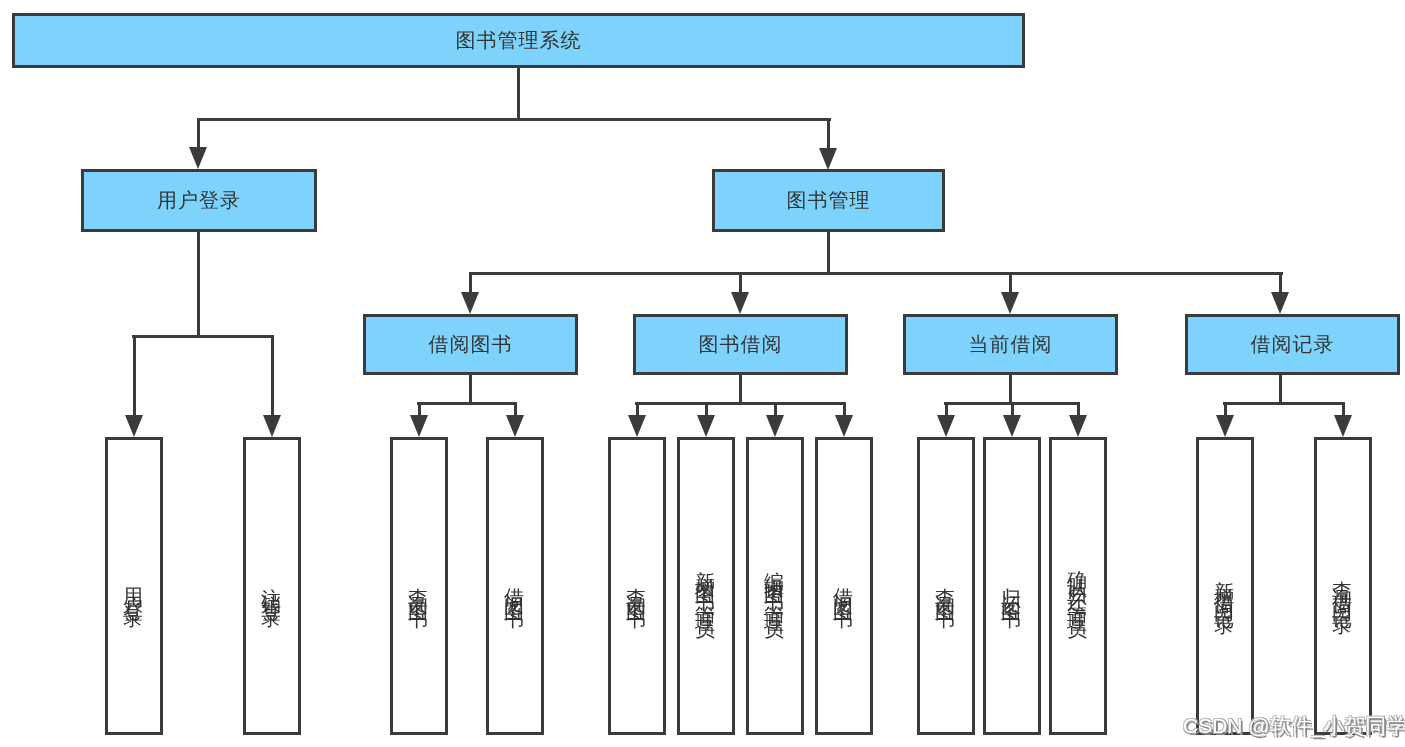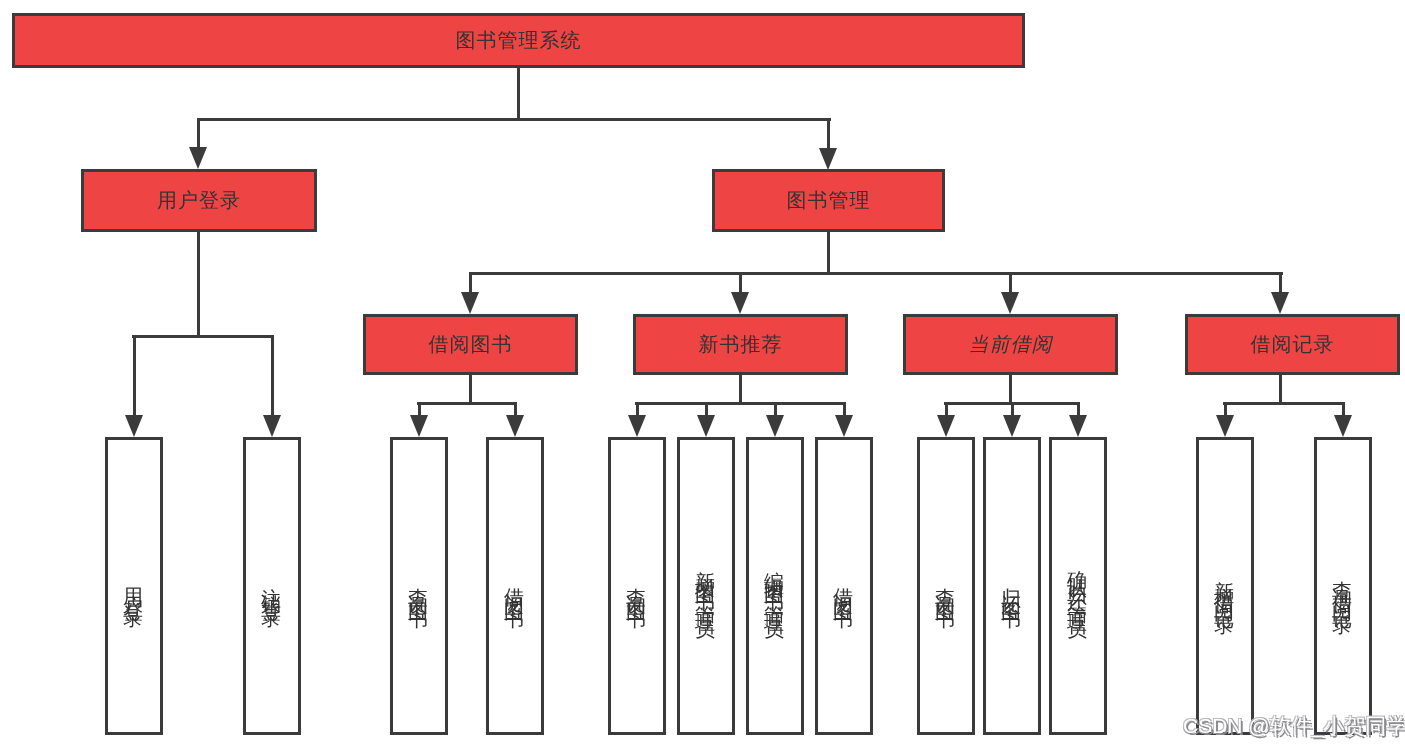--- a/index.html
+++ b/index.html
@@ -1,17 +1,17 @@
 <!DOCTYPE html>
 <html><head>
 <meta charset="utf-8">
 <style>
   html,body{margin:0;padding:0;background:#ffffff;font-family:"Liberation Sans",sans-serif;}
   .canvas{position:relative;width:1405px;height:747px;background:#ffffff;overflow:hidden;}
-  .hnode{position:absolute;box-sizing:border-box;border:3px solid #3b3b3b;background:#ef4444;
+  .hnode{position:absolute;box-sizing:border-box;border:3px solid #3b3b3b;background:#7dd3fc;
          display:flex;align-items:center;justify-content:center;font-size:20px;color:#333333;
          letter-spacing:1px;white-space:nowrap;}
   .vnode{position:absolute;box-sizing:border-box;border:3px solid #3b3b3b;background:#ffffff;
          width:58px;height:298px;top:437px;display:flex;align-items:center;justify-content:center;
          writing-mode:vertical-rl;text-orientation:mixed;font-size:20px;letter-spacing:7px;color:#333333;}
   .vline{position:absolute;width:3px;background:#3b3b3b;}
   .hline{position:absolute;height:3px;background:#3b3b3b;}
   .arrow{position:absolute;width:0;height:0;border-left:9px solid transparent;
          border-right:9px solid transparent;border-top:22px solid #3b3b3b;}
   .watermark{position:absolute;left:1183px;top:712px;font-size:21px;color:#ffffff;white-space:nowrap;
@@ -52,22 +52,22 @@
     <div class="arrow" style="left:461px;top:292px;"></div>
     <div class="vline" style="left:739px;top:272px;height:24px;"></div>
     <div class="arrow" style="left:731px;top:292px;"></div>
     <div class="vline" style="left:1009px;top:272px;height:24px;"></div>
     <div class="arrow" style="left:1001px;top:292px;"></div>
     <div class="vline" style="left:1279px;top:272px;height:24px;"></div>
     <div class="arrow" style="left:1271px;top:292px;"></div>
   </div>
 
   <div class="hnode" style="left:363px;top:314px;width:215px;height:61px;">借阅图书</div>
-  <div class="hnode" style="left:633px;top:314px;width:215px;height:61px;">新书推荐</div>
-  <div class="hnode" style="left:903px;top:314px;width:215px;height:61px;font-style:italic;">当前借阅</div>
+  <div class="hnode" style="left:633px;top:314px;width:215px;height:61px;">图书借阅</div>
+  <div class="hnode" style="left:903px;top:314px;width:215px;height:61px;">当前借阅</div>
   <div class="hnode" style="left:1173px;top:314px;width:215px;height:61px;margin-left:12px;">借阅记录</div>
 
   <div>
     <div class="vline" style="left:469px;top:375px;height:30px;"></div>
     <div class="hline" style="left:417px;top:402px;width:100px;"></div>
     <div class="vline" style="left:418px;top:402px;height:17px;"></div>
     <div class="arrow" style="left:410px;top:415px;"></div>
     <div class="vline" style="left:514px;top:402px;height:17px;"></div>
     <div class="arrow" style="left:506px;top:415px;"></div>
   </div>

